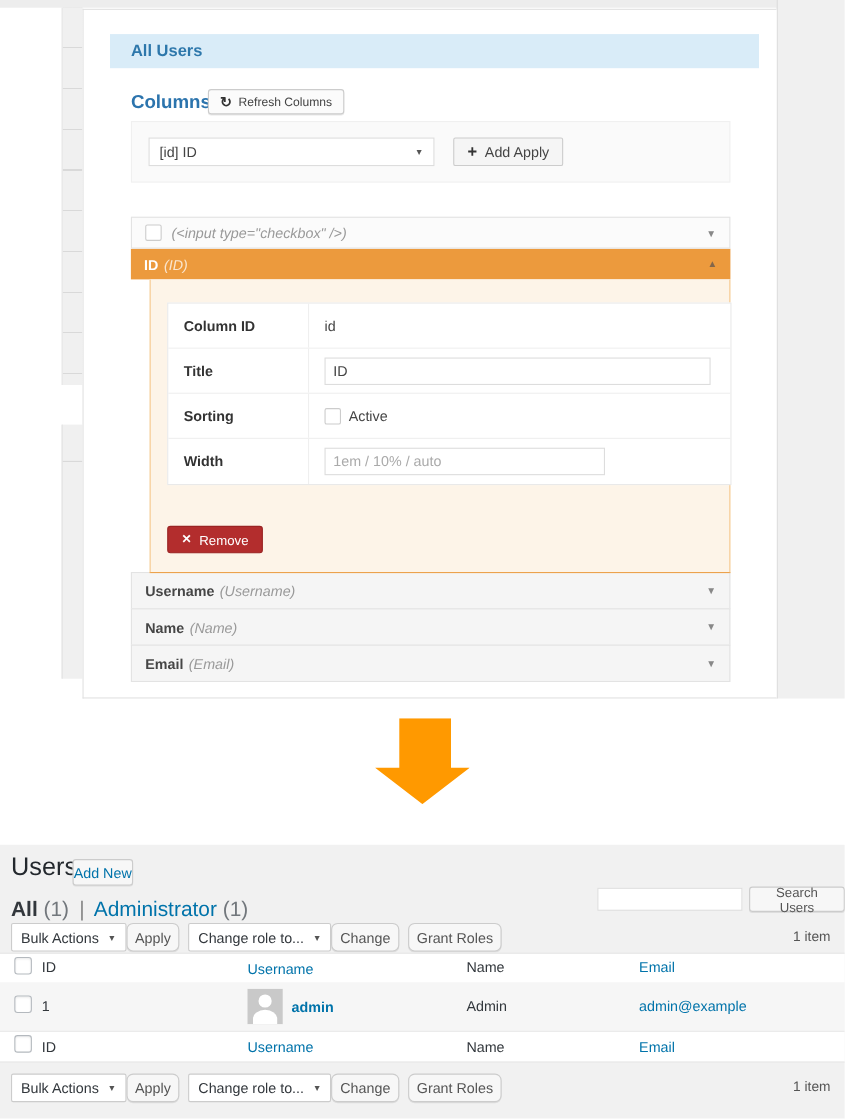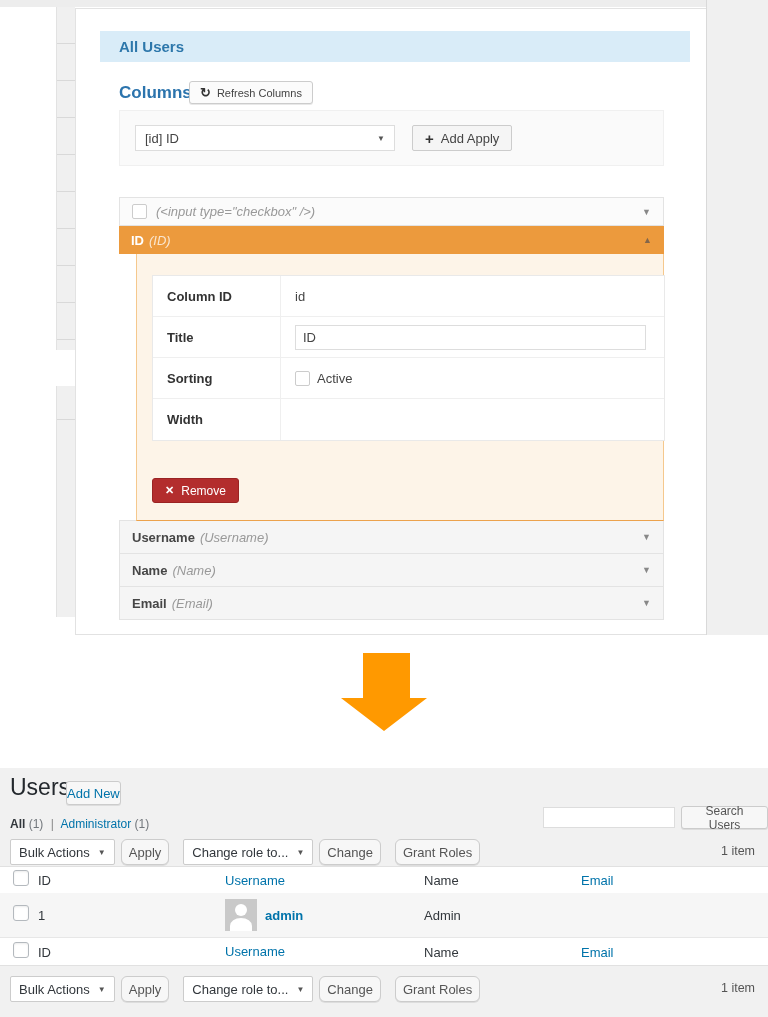--- a/index.html
+++ b/index.html
@@ -60,29 +60,29 @@
   .collapsed-row .typ { font-size:13px; font-style:italic; color:#999; margin-left:5px; }
   .collapsed-row .caret { margin-left:auto; font-size:9px; color:#888; cursor:pointer; }
 
   
   .big-arrow { position:absolute; left:341px; top:653px; }
 
   
   .users-section { position:absolute; left:0; top:768px; width:768px; height:249px; background:#f1f1f1; }
   .users-title { position:absolute; left:10px; top:6px; font-size:23px; font-weight:400; color:#23282d; }
   .add-new-btn { position:absolute; left:66px; top:13px; height:24px; display:inline-flex; align-items:center; padding:0 0; background:#f7f7f7; border:1px solid #ccc; border-radius:3px; color:#0073aa; font-size:13px; cursor:pointer; box-shadow:0 1px 0 #ddd; }
-  .subsubsub { position:absolute; left:10px; top:49px; font-size:12px; color:#666; }
+  .subsubsub { position:absolute; left:10px; top:49px; font-size:19px; color:#666; }
   .subsubsub .all { color:#32373c; font-weight:bold; }
   .subsubsub .count { color:#72777c; }
   .subsubsub .sep { color:#888; margin:0 4px; }
   .subsubsub .role { color:#0073aa; text-decoration:none; cursor:pointer; }
   .search-input { position:absolute; left:543px; top:39px; width:132px; height:21px; border:1px solid #ddd; background:#fff; padding:0 6px; font-size:13px; font-family:"Liberation Sans",sans-serif; }
   .search-btn { position:absolute; left:681px; top:38px; height:23px; display:inline-flex; align-items:center; padding:0 9px; background:#f7f7f7; border:1px solid #ccc; border-radius:3px; color:#555; font-size:12px; cursor:pointer; box-shadow:0 1px 0 #ddd; }
 
-  .toolbar { position:absolute; left:10px; display:flex; align-items:center; gap:6px; }
+  .toolbar { position:absolute; left:10px; display:flex; align-items:center; gap:0; }
   .toolbar-1 { top:71px; }
   .toolbar-2 { top:208px; }
   .wp-select { display:inline-flex; align-items:center; justify-content:space-between; gap:8px; height:26px; padding:0 8px; background:#fff; border:1px solid #ccc; border-radius:2px; font-size:13px; color:#32373c; cursor:pointer; }
   .wp-btn { height:26px; display:inline-flex; align-items:center; padding:0 7px; background:#f7f7f7; border:1px solid #ccc; border-radius:6px; color:#555; font-size:13px; cursor:pointer; box-shadow:0 1px 0 #ddd; }
   .gap-l { margin-left:8px; }
   .item-count { position:absolute; right:13px; font-size:12.5px; color:#555; }
   .item-count-1 { top:76px; }
   .item-count-2 { top:213px; }
 
   .users-table { position:absolute; left:0; top:98px; width:768px; background:#fff; border-top:1px solid #e1e1e1; border-bottom:1px solid #e1e1e1; }
@@ -165,20 +165,23 @@
         </div>
         <div class="f-row">
           <div class="f-label">Sorting</div>
           <div class="f-value">
             <span class="cb"></span>
             <span>Active</span>
           </div>
         </div>
         <div class="f-row">
           <div class="f-label">Width</div>
+          <div class="f-value">
+            <input class="width-input" type="text" placeholder="1em / 10% / auto" style="">
+          </div>
         </div>
       </div>
       <button class="remove-btn">
         <span class="x">✕</span>
         <span>Remove</span>
       </button>
     </div>
 
     <div class="collapsed-row">
       <span class="lbl">Username</span>
@@ -246,20 +249,21 @@
     </div>
 
     <div class="t-row t-body">
       <div class="c-cb"><span class="wpcb"></span></div>
       <div class="c-id"><span class="hdr">1</span></div>
       <div class="c-user">
         <span class="avatar"></span>
         <a class="blue-link bold">admin</a>
       </div>
       <div class="c-name"><span class="hdr">Admin</span></div>
+      <div class="c-email"><a class="blue-link">admin@example</a></div>
     </div>
 
     <div class="t-row t-foot">
       <div class="c-cb"><span class="wpcb"></span></div>
       <div class="c-id"><span class="hdr">ID</span></div>
       <div class="c-user">
           <a class="hdr">Username</a>
         </div>
       <div class="c-name"><span class="hdr">Name</span></div>
       <div class="c-email"><a class="hdr">Email</a></div>

